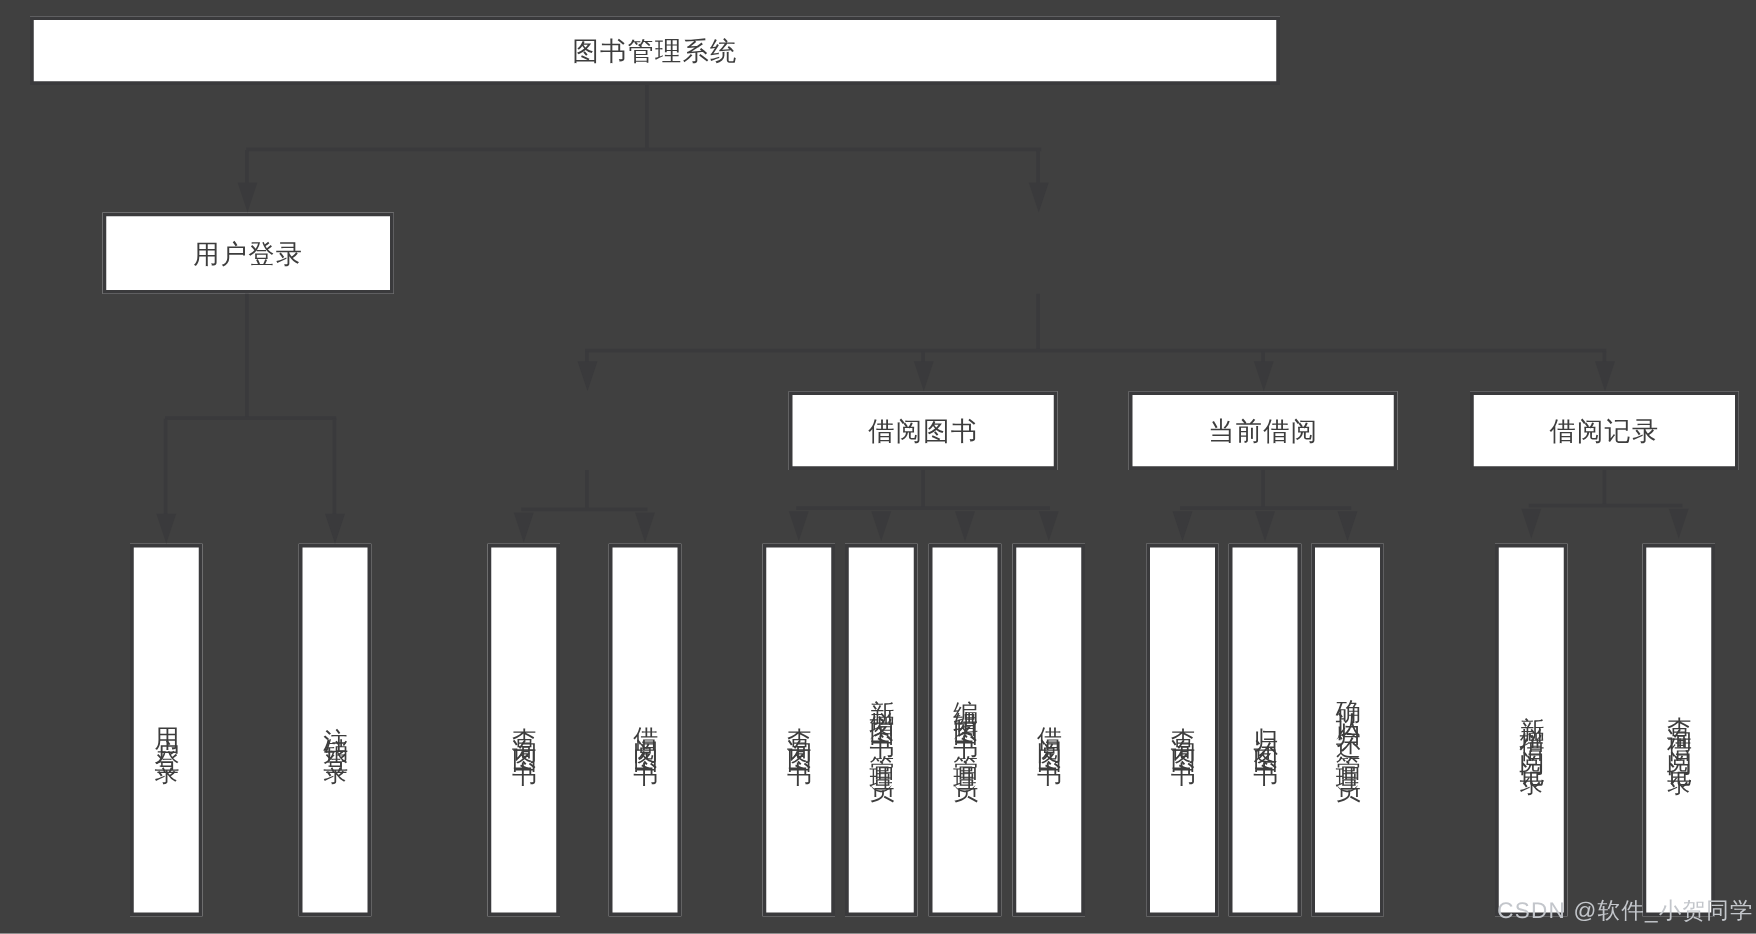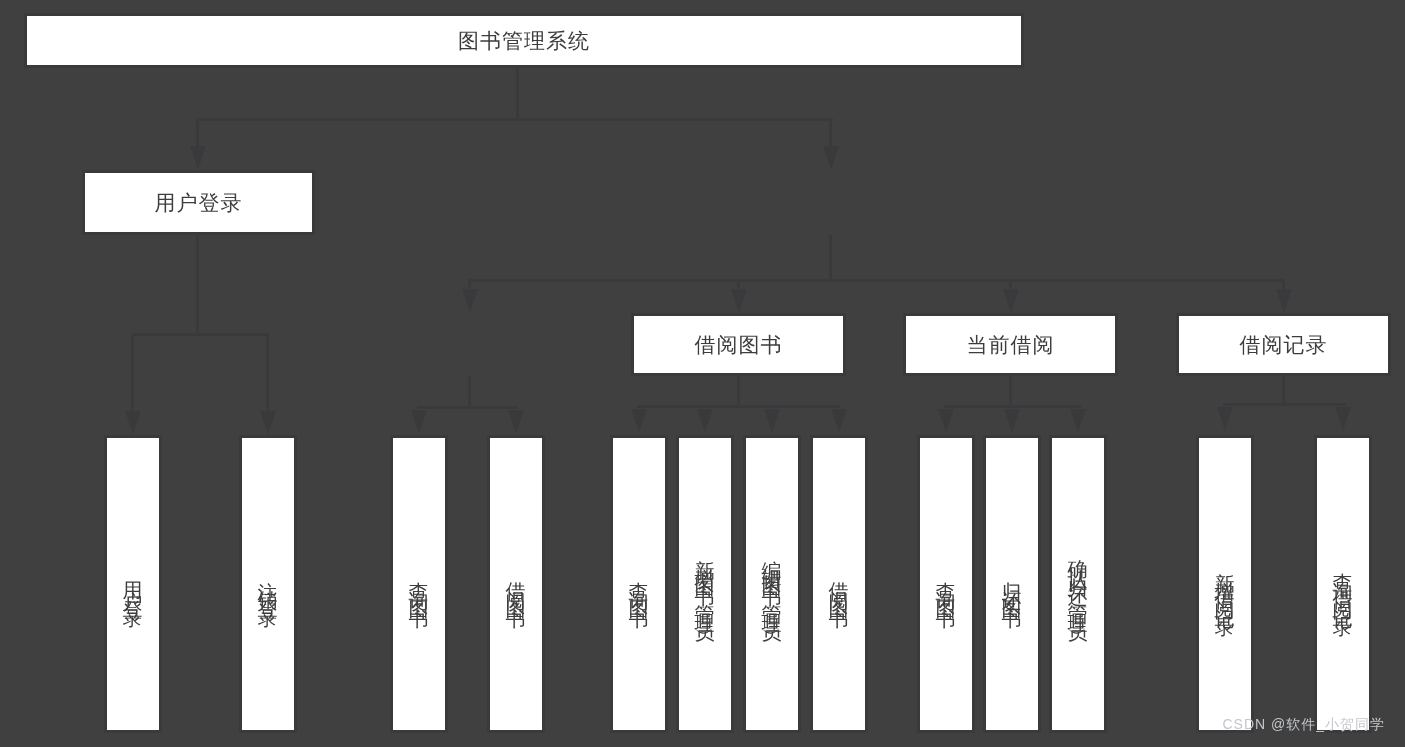--- a/index.html
+++ b/index.html
@@ -7,21 +7,21 @@
           font-family:"Liberation Sans","DejaVu Sans",sans-serif;}
   .box{position:absolute;background:#fff;border:3px solid #3a3a3c;box-sizing:border-box;
        display:flex;align-items:center;justify-content:center;color:#3d3d3d;}
   .hbox{font-size:21px;letter-spacing:1px;}
   .vwrap{font-size:20px;}
   .vtext{writing-mode:vertical-rl;text-orientation:mixed;letter-spacing:9px;line-height:1.1;}
   .vl{position:absolute;width:3px;background:#3a3a3c;}
   .hl{position:absolute;height:3px;background:#3a3a3c;}
   .arr{position:absolute;width:0;height:0;border-left:8px solid transparent;
        border-right:8px solid transparent;border-top:24px solid #3a3a3c;}
-  .watermark{position:absolute;top:716px;right:20px;font-size:14px;color:#c3c6cb;
+  .watermark{position:absolute;top:716px;right:2px;font-size:18px;color:#c3c6cb;
              letter-spacing:1px;z-index:5;}
 </style>
 </head>
 <body>
 
 <div class="canvas">
 
   <div class="box hbox" style="left:24px;top:13px;width:1000px;height:55px">
     <span>图书管理系统</span>
   </div>

